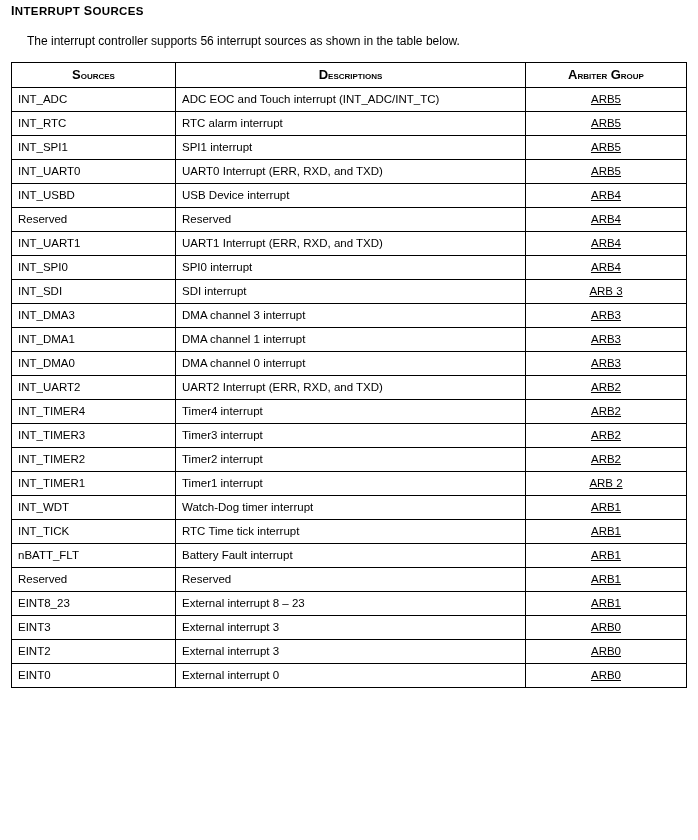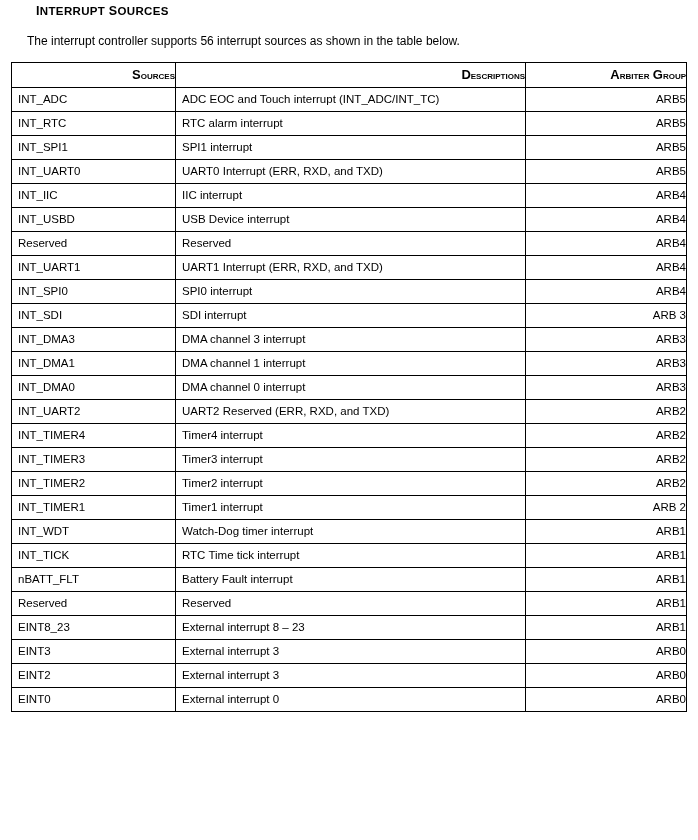--- a/index.html
+++ b/index.html
@@ -24,21 +24,20 @@
     position: absolute;
     left: 11px;
     top: 4px;
     font-size: 11.5px;
     font-weight: bold;
     letter-spacing: 0.35px;
     font-variant: small-caps;
     text-transform: none;
     line-height: 15px;
     white-space: nowrap;
-    margin-left: 25px;
   }
   .section-heading .big {
     font-size: 12.5px;
   }
   .intro-text {
     position: absolute;
     left: 27px;
     top: 33px;
     font-size: 12px;
     line-height: 16px;
@@ -64,33 +63,34 @@
     height: 23px;
     line-height: 23px;
     vertical-align: middle;
     overflow: hidden;
     white-space: nowrap;
   }
   table.int-table thead th {
     height: 24px;
     line-height: 24px;
     font-weight: bold;
-    text-align: right;
+    text-align: center;
     font-size: 12px;
     font-variant: small-caps;
   }
   table.int-table thead th .hdr-big { font-size: 13px; }
 
   table.int-table td.src,
   table.int-table td.desc {
     text-align: left;
     padding-left: 6px;
   }
   table.int-table td.arb {
-    text-align: right;
+    text-align: center;
+    text-decoration: underline;
   }
 </style>
 </head>
 <body>
 
 <div class="page">
 
   <div class="section-heading">
     <span class="big">I</span><span>NTERRUPT</span>
     <span class="big">S</span><span>OURCES</span>
@@ -126,25 +126,20 @@
           <td class="src">INT_SPI1</td>
           <td class="desc">SPI1 interrupt</td>
           <td class="arb">ARB5</td>
         </tr>
         <tr>
           <td class="src">INT_UART0</td>
           <td class="desc">UART0 Interrupt (ERR, RXD, and TXD)</td>
           <td class="arb">ARB5</td>
         </tr>
         <tr>
-          <td class="src">INT_IIC</td>
-          <td class="desc">IIC interrupt</td>
-          <td class="arb">ARB4</td>
-        </tr>
-        <tr>
           <td class="src">INT_USBD</td>
           <td class="desc">USB Device interrupt</td>
           <td class="arb">ARB4</td>
         </tr>
         <tr>
           <td class="src">Reserved</td>
           <td class="desc">Reserved</td>
           <td class="arb">ARB4</td>
         </tr>
         <tr>
@@ -172,21 +167,21 @@
           <td class="desc">DMA channel 1 interrupt</td>
           <td class="arb">ARB3</td>
         </tr>
         <tr>
           <td class="src">INT_DMA0</td>
           <td class="desc">DMA channel 0 interrupt</td>
           <td class="arb">ARB3</td>
         </tr>
         <tr>
           <td class="src">INT_UART2</td>
-          <td class="desc">UART2 Reserved (ERR, RXD, and TXD)</td>
+          <td class="desc">UART2 Interrupt (ERR, RXD, and TXD)</td>
           <td class="arb">ARB2</td>
         </tr>
         <tr>
           <td class="src">INT_TIMER4</td>
           <td class="desc">Timer4 interrupt</td>
           <td class="arb">ARB2</td>
         </tr>
         <tr>
           <td class="src">INT_TIMER3</td>
           <td class="desc">Timer3 interrupt</td>

